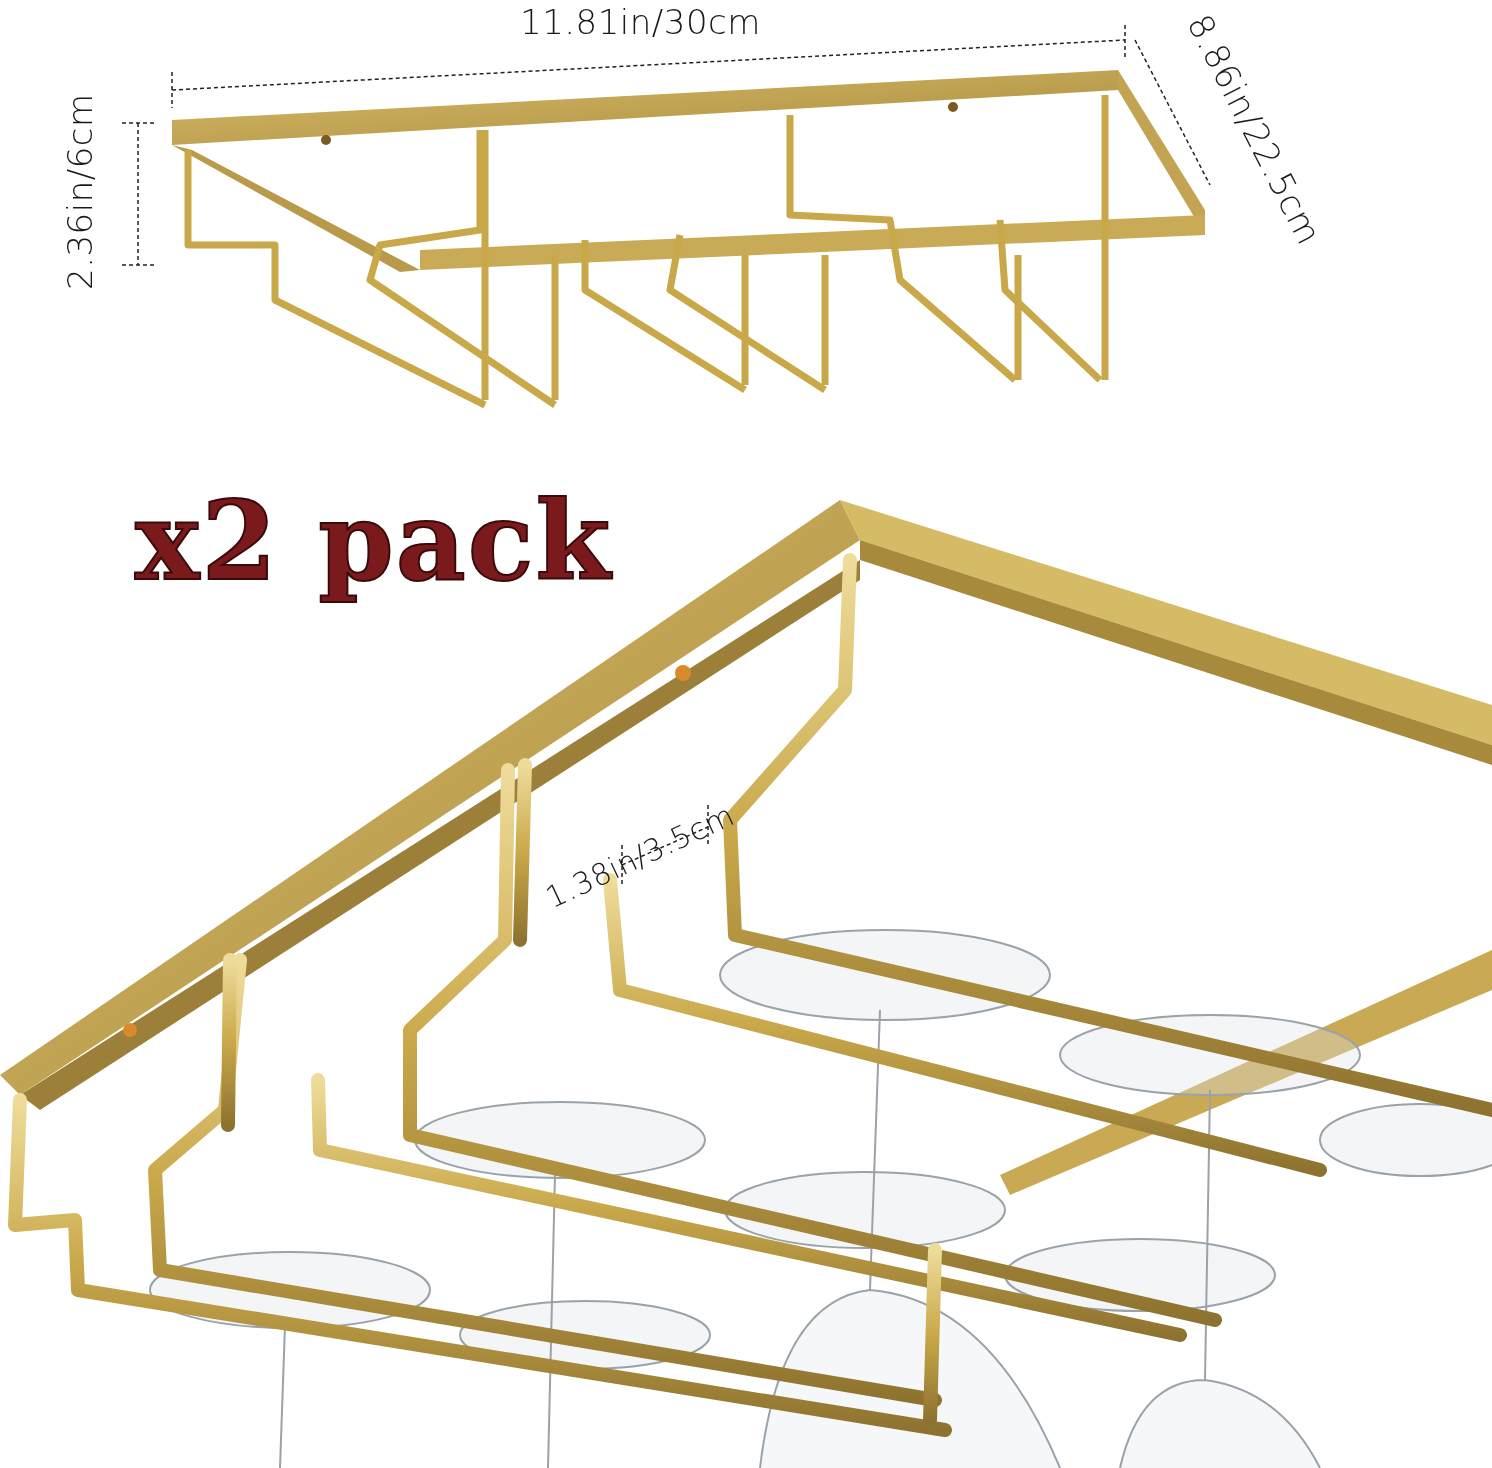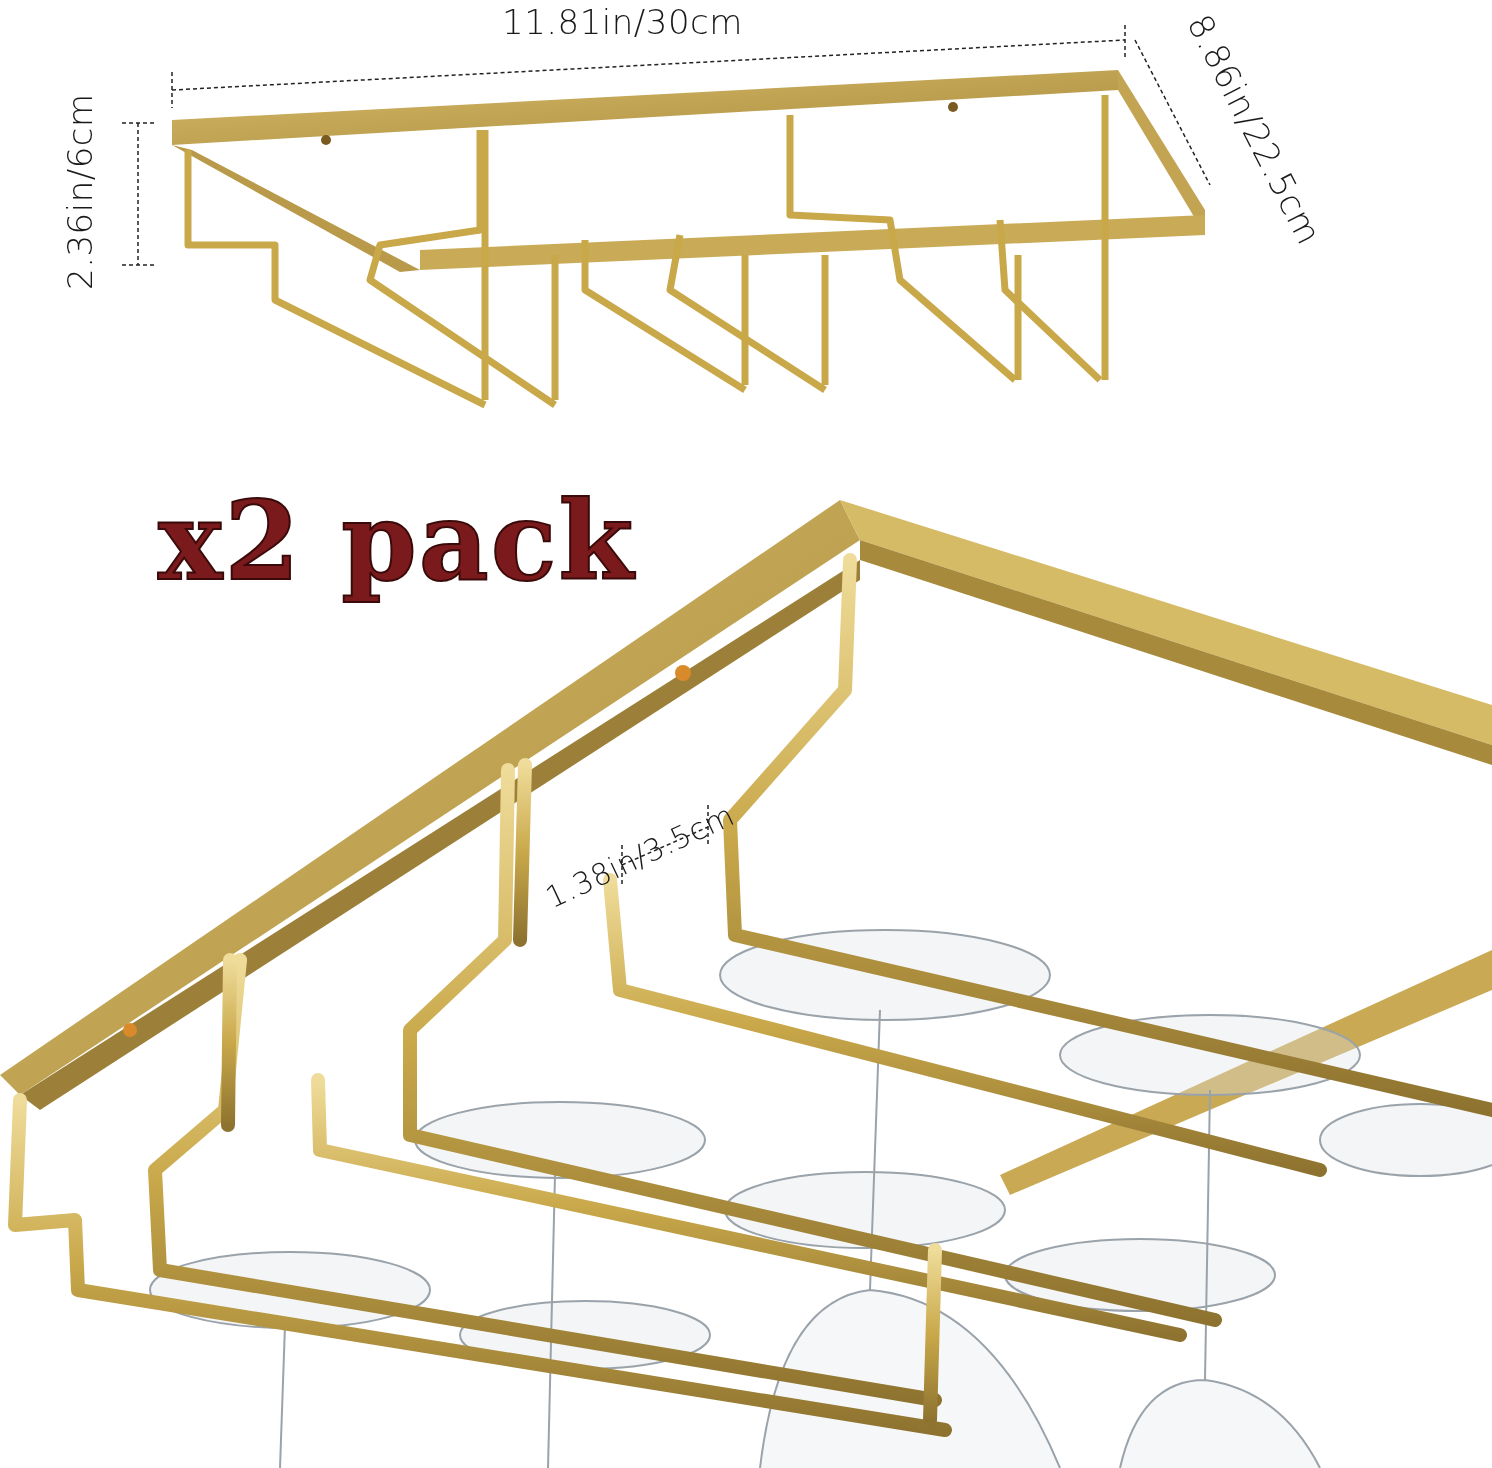--- a/index.html
+++ b/index.html
@@ -1,20 +1,20 @@
 <!DOCTYPE html>
 <html><head>
 <meta charset="utf-8">
 <style>
   html, body { margin:0; padding:0; background:#ffffff; }
   body { width:1492px; height:1468px; position:relative; overflow:hidden; font-family:"DejaVu Sans", sans-serif; }
   .abs { position:absolute; }
   .dim { color:#1a1a1a; font-size:34px; font-weight:300; white-space:nowrap; letter-spacing:0.5px; }
   .title { font-family:"DejaVu Serif", serif; font-weight:bold; font-size:108px; color:#7a1a1c;
-           -webkit-text-stroke:2px #3a0a0a; letter-spacing:2px; white-space:nowrap;margin-left:23px; }
+           -webkit-text-stroke:2px #3a0a0a; letter-spacing:2px; white-space:nowrap; }
   svg { position:absolute; left:0; top:0; }
 </style>
 </head>
 <body>
 
 <svg width="1492" height="1468" viewBox="0 0 1492 1468">
   <defs>
     <linearGradient id="g1" x1="0" y1="0" x2="0" y2="1">
       <stop offset="0" stop-color="#efdc9a"></stop>
       <stop offset="0.5" stop-color="#c9a84a"></stop>
@@ -98,21 +98,21 @@
     </g>
 
     <g stroke="#222" stroke-width="1.5" stroke-dasharray="4,3" fill="none">
       <line x1="622" y1="865" x2="708" y2="827"></line>
       <line x1="622" y1="845" x2="622" y2="885"></line>
       <line x1="708" y1="805" x2="708" y2="845"></line>
     </g>
   </g>
 </svg>
 
-<div class="abs dim" style="left:502px; top:2px;">11.81in/30cm</div>
+<div class="abs dim" style="left:520px; top:2px;">11.81in/30cm</div>
 
 <div class="abs dim" style="left:1125px; top:118px; transform:rotate(63deg); transform-origin:left top; left:1215px; top:8px;">8.86in/22.5cm</div>
 
 <div class="abs dim" style="left:60px; top:290px; transform:rotate(-90deg); transform-origin:left top;">2.36in/6cm</div>
 
 <div class="abs dim" style="left:555px; top:880px; font-size:30px; transform:rotate(-25deg); transform-origin:left bottom;">1.38in/3.5cm</div>
 
 <div class="abs title" style="left:135px; top:478px;">x2 pack</div>
 
 </body></html>

